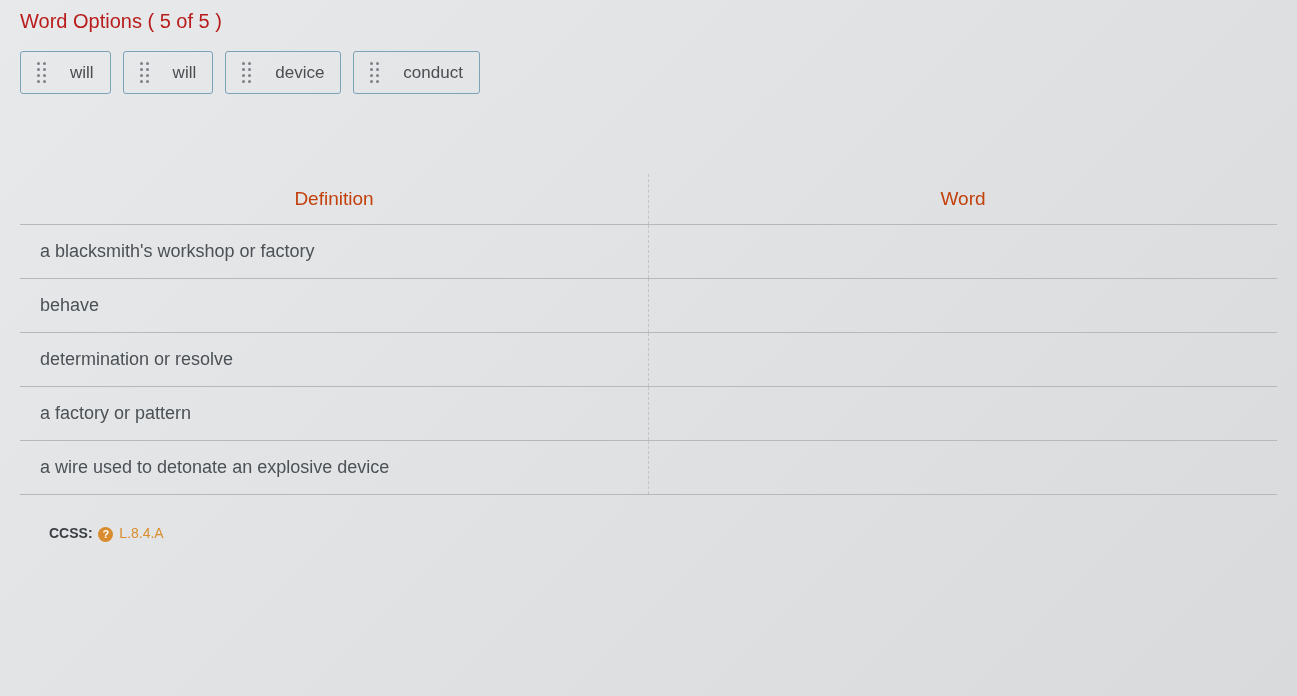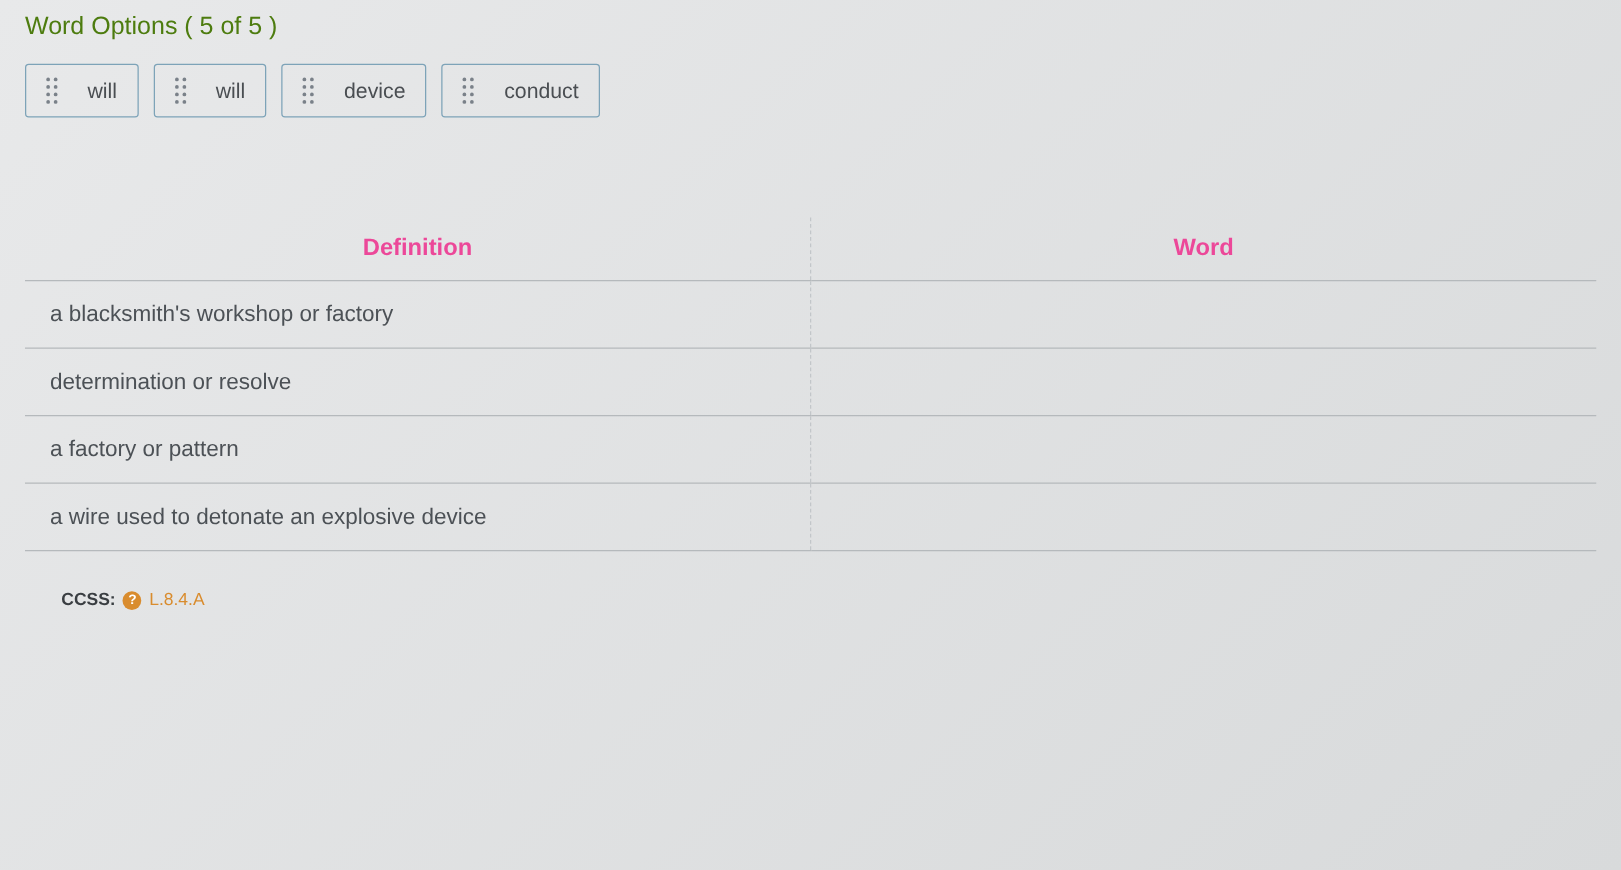--- a/index.html
+++ b/index.html
@@ -11,21 +11,21 @@
       font-family: 'Helvetica Neue', Arial, sans-serif;
       background: linear-gradient(135deg, #e8e9ea 0%, #d8dadb 100%);
       width: 1297px;
       height: 696px;
       padding: 10px 20px 20px 20px;
       color: #5a5f64;
       overflow: hidden;
     }
     .title {
       font-size: 20px;
-      color: #4d7c0f;
+      color: #b91c1c;
       margin-bottom: 18px;
       font-weight: 400;
     }
     .word-options-row {
       display: flex;
       gap: 12px;
       margin-bottom: 80px;
     }
     .word-card {
       display: flex;
@@ -49,22 +49,22 @@
       width: 3px;
       height: 3px;
       background: #7a8189;
       border-radius: 50%;
     }
     .match-table {
       width: 100%;
       border-collapse: collapse;
     }
     .match-table th {
-      font-weight: 700;
-      color: #ec4899;
+      font-weight: 400;
+      color: #c2410c;
       font-size: 19px;
       padding: 14px 20px;
       border-bottom: 1px solid #b5b9bc;
       text-align: center;
     }
     .match-table th:first-child {
       border-right: 1px dashed #c2c6c9;
     }
     .match-table td {
       padding: 16px 20px;
@@ -174,20 +174,24 @@
       <th>Definition</th>
       <th>Word</th>
     </tr>
   </thead>
   <tbody>
     <tr>
       <td class="def-cell">a blacksmith's workshop or factory</td>
       <td class="word-cell"></td>
     </tr>
     <tr>
+      <td class="def-cell">behave</td>
+      <td class="word-cell"></td>
+    </tr>
+    <tr>
       <td class="def-cell">determination or resolve</td>
       <td class="word-cell"></td>
     </tr>
     <tr>
       <td class="def-cell">a factory or pattern</td>
       <td class="word-cell"></td>
     </tr>
     <tr>
       <td class="def-cell">a wire used to detonate an explosive device</td>
       <td class="word-cell"></td>

